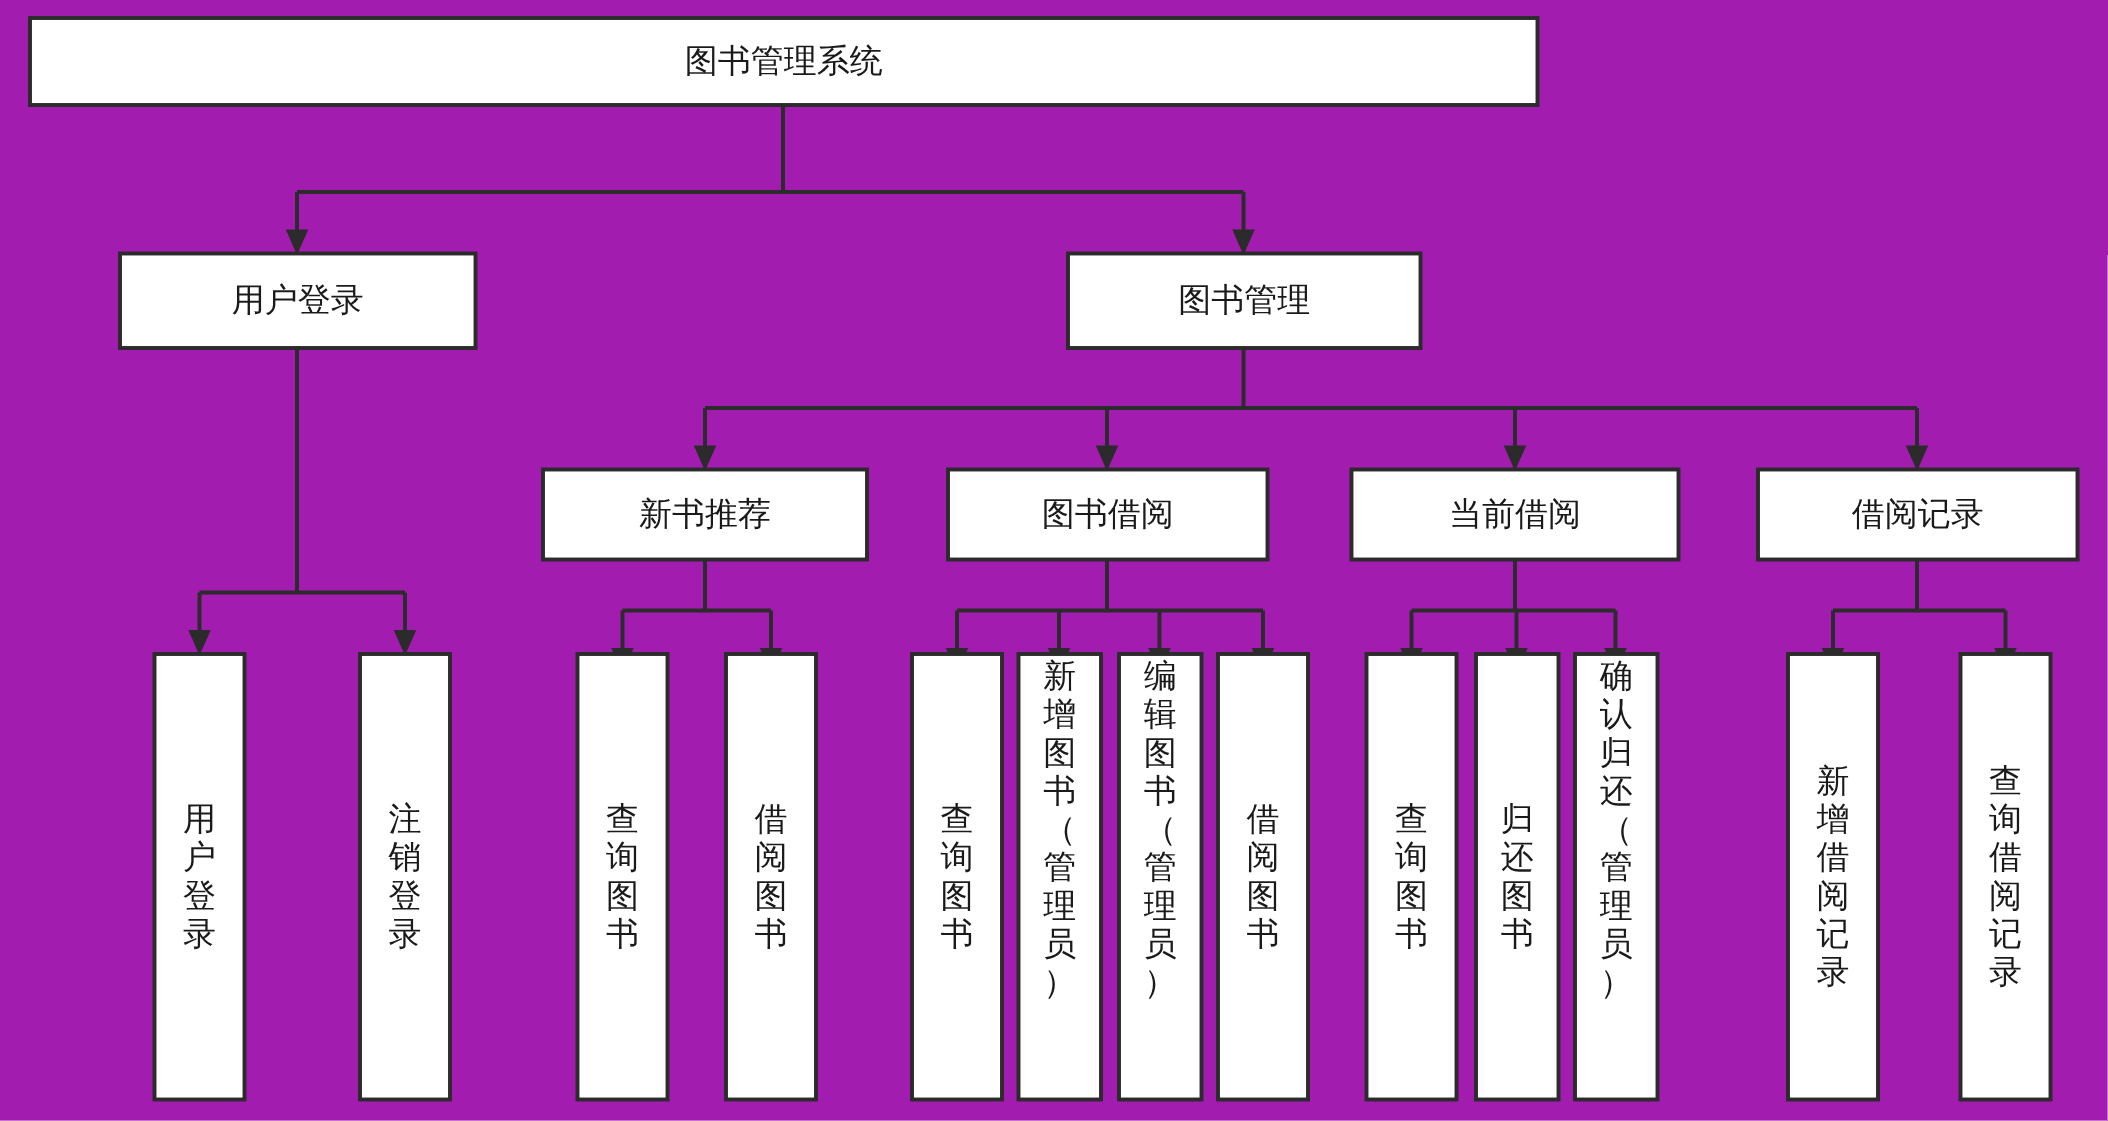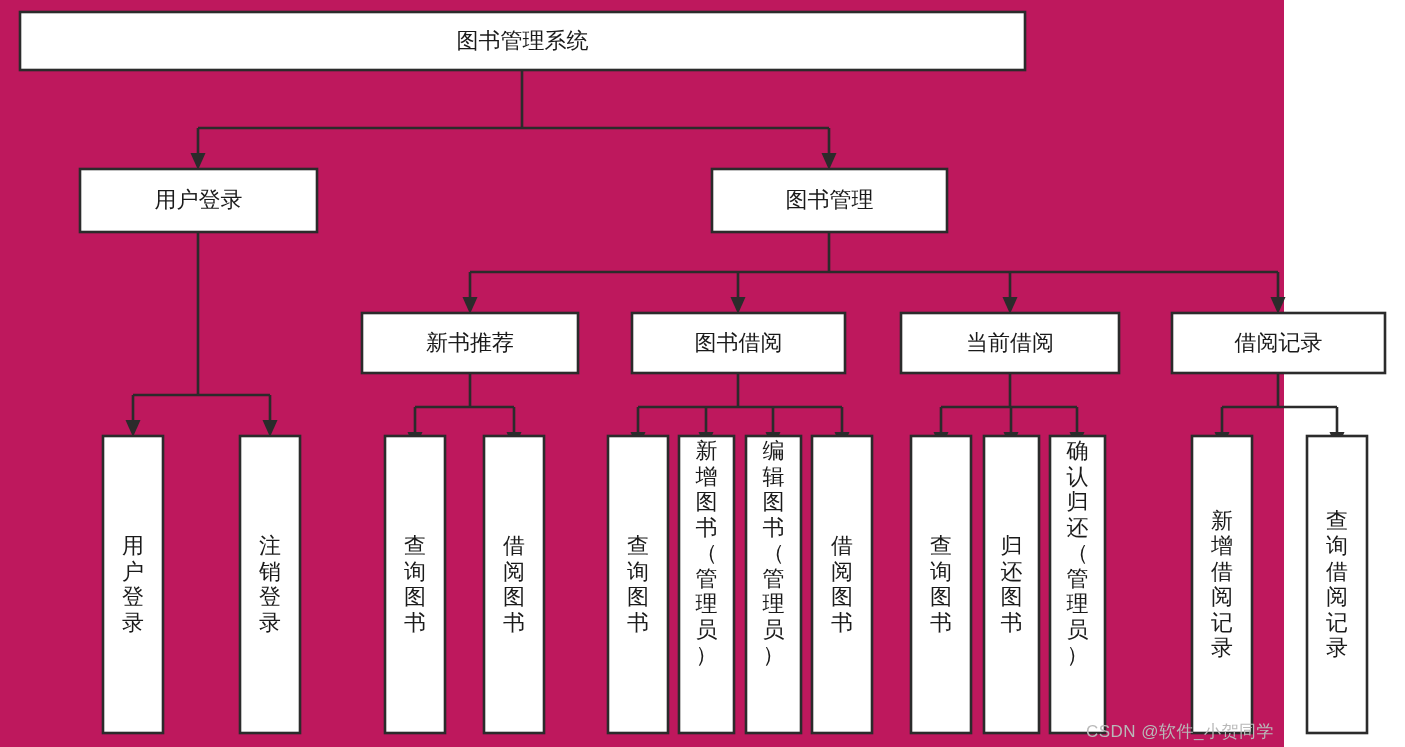--- a/index.html
+++ b/index.html
@@ -10,23 +10,23 @@
   }
   body {
     width: 1405px;
     height: 747px;
     font-family: "Liberation Sans", "DejaVu Sans", sans-serif;
     overflow: hidden;
     position: relative;
   }
   #diagram-root {
     position: relative;
-    width: 1284px;
+    width: 1405px;
     height: 747px;
-    background: #be185d;
+    background: #a21caf;
   }
   svg#flowchart {
     position: absolute;
     top: 0;
     left: 0;
     width: 1405px;
     height: 747px;
     display: block;
   }
   .node-box {
@@ -219,14 +219,13 @@
         <g>
           <rect x="1192" y="436" width="60" height="297" class="node-box"></rect>
           <text x="1222" y="0" class="node-label-vertical"><tspan x="1222" y="527.89">新</tspan><tspan x="1222" y="553.39">增</tspan><tspan x="1222" y="578.89">借</tspan><tspan x="1222" y="604.39">阅</tspan><tspan x="1222" y="629.89">记</tspan><tspan x="1222" y="655.39">录</tspan></text>
         </g>
         <g>
           <rect x="1307" y="436" width="60" height="297" class="node-box"></rect>
           <text x="1337" y="0" class="node-label-vertical"><tspan x="1337" y="527.89">查</tspan><tspan x="1337" y="553.39">询</tspan><tspan x="1337" y="578.89">借</tspan><tspan x="1337" y="604.39">阅</tspan><tspan x="1337" y="629.89">记</tspan><tspan x="1337" y="655.39">录</tspan></text>
         </g>
       </g>
   </svg>
-  <div class="watermark">CSDN @软件_小贺同学</div>
 </div>
 
 </body></html>

